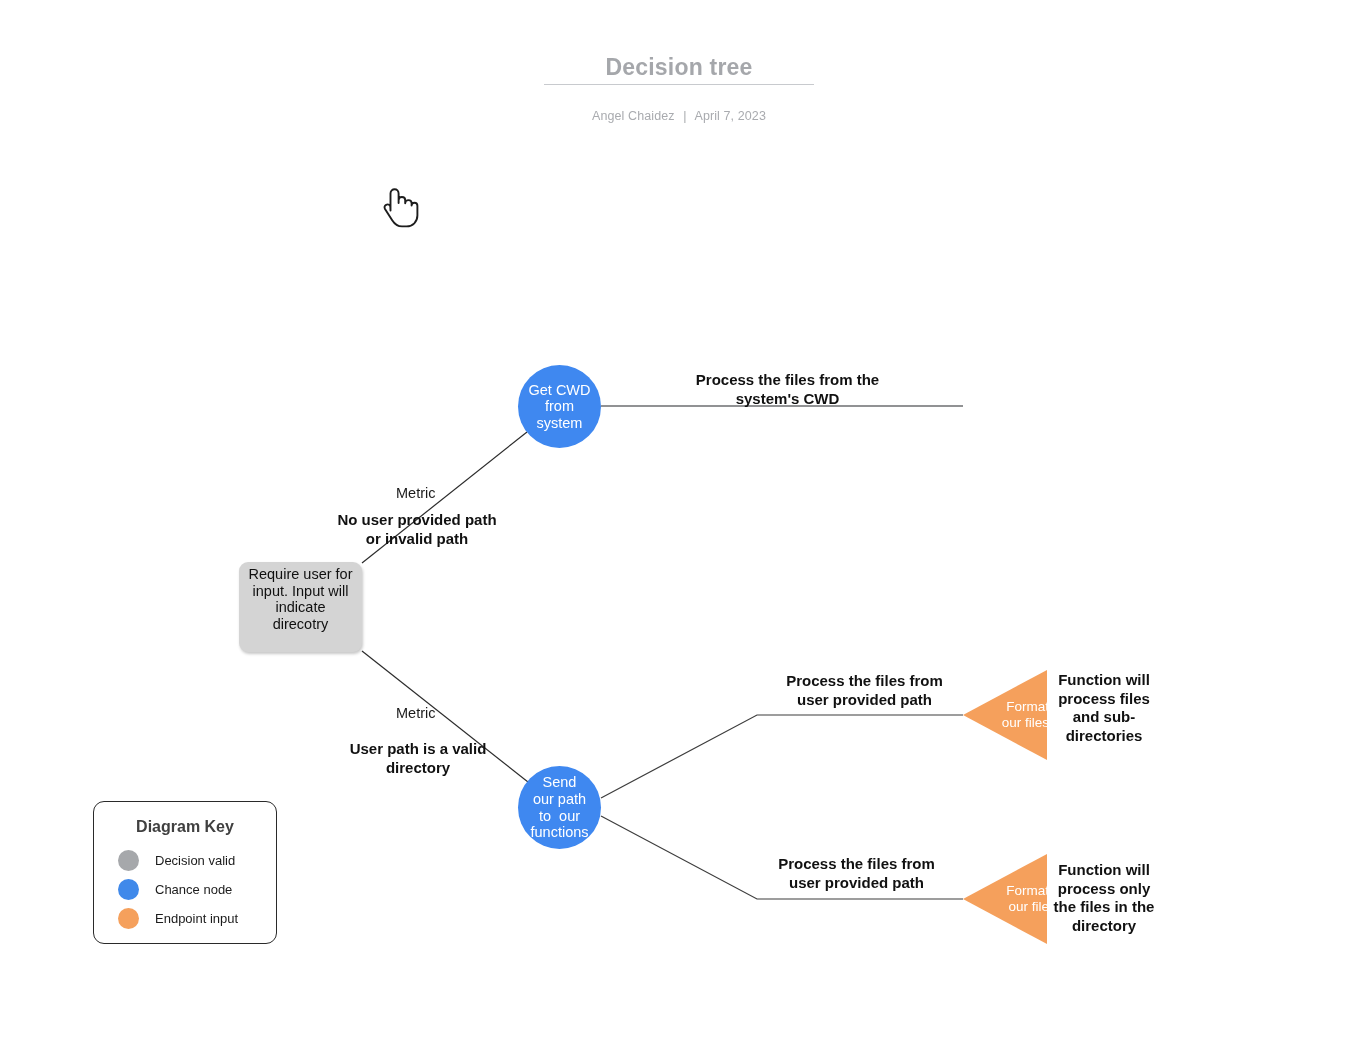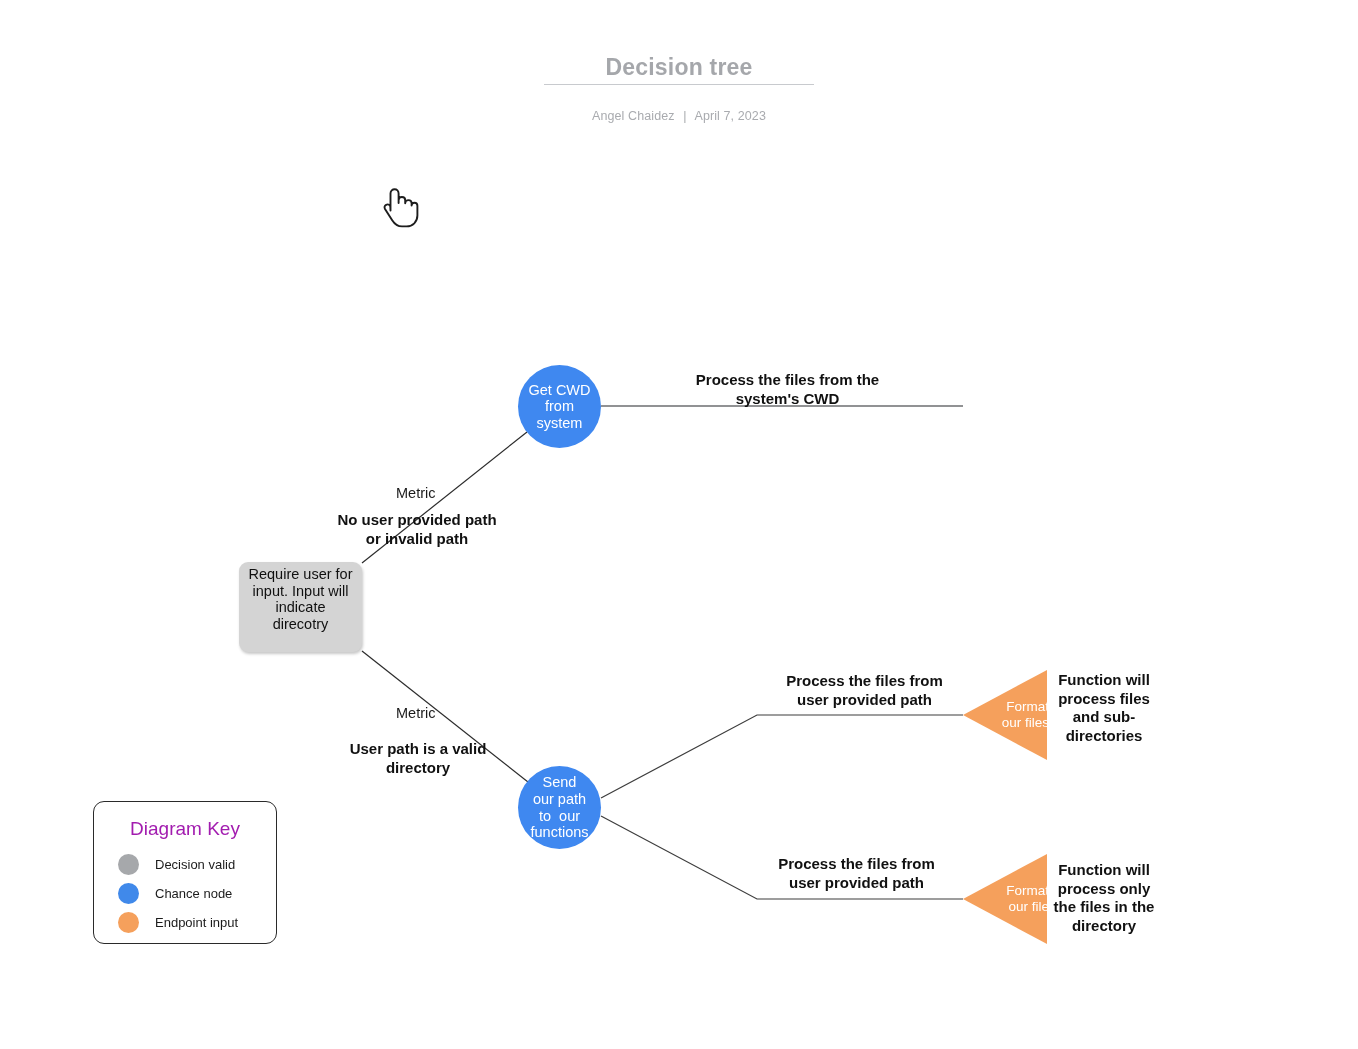--- a/index.html
+++ b/index.html
@@ -158,23 +158,23 @@
     width: 184px;
     height: 143px;
     box-sizing: border-box;
     background: #ffffff;
     border: 1.6px solid #2a2a2a;
     border-radius: 11px;
     padding: 16px 0 0 0;
   }
   .legend-title {
     text-align: center;
-    font-size: 19px;
-    font-weight: normal;
-    color: #a21caf;
+    font-size: 16px;
+    font-weight: bold;
+    color: #404040;
     margin-bottom: 10px;
   }
   .legend-row {
     display: flex;
     align-items: center;
     height: 29px;
     padding-left: 24px;
   }
   .legend-dot {
     width: 21px;

